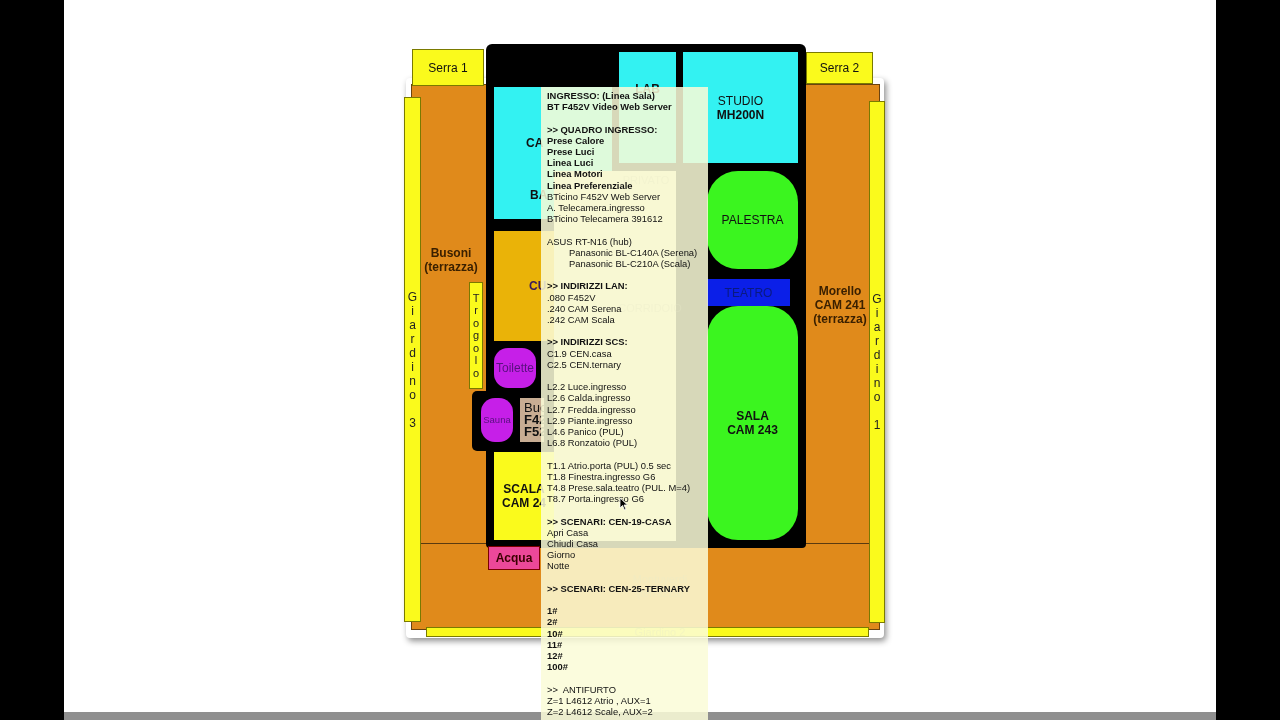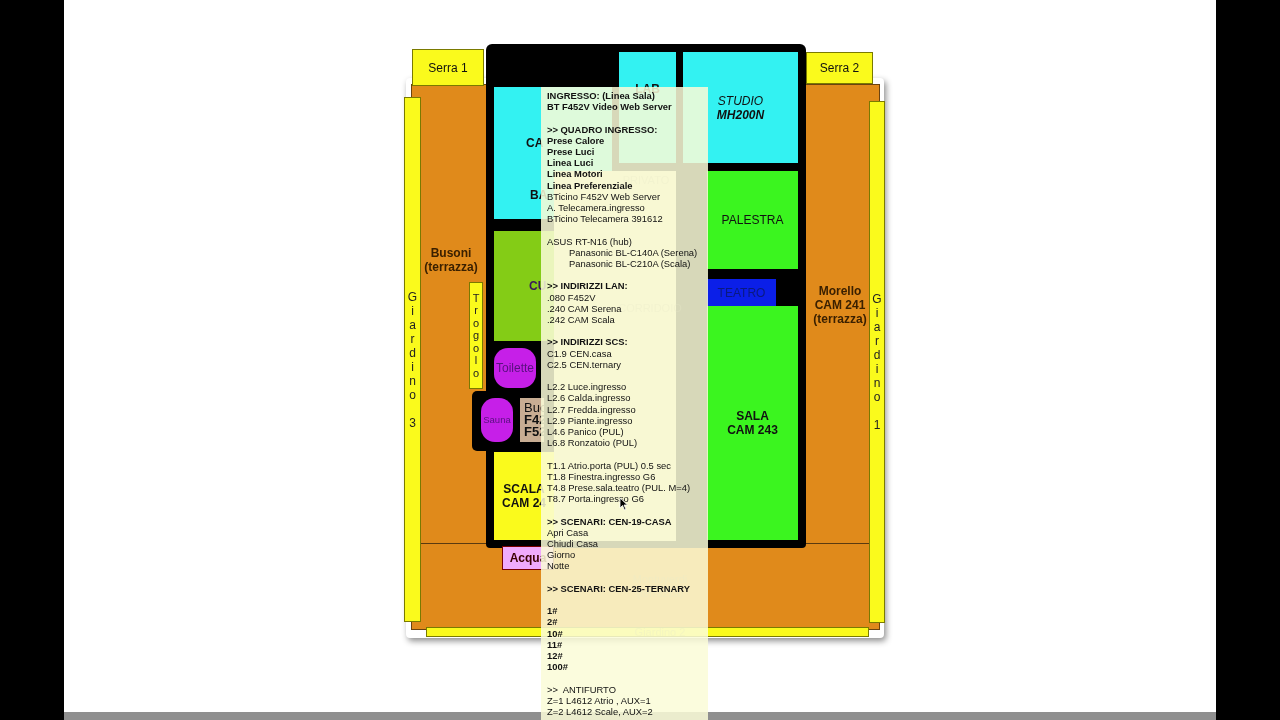--- a/index.html
+++ b/index.html
@@ -6,26 +6,26 @@
   html, body { width: 1280px; height: 720px; overflow: hidden; background: #000; }
   body { position: relative; font-family: "Liberation Sans", sans-serif; }
   .page { position: absolute; left: 64px; top: 0; width: 1152px; height: 712px; background: #fff; }
   .bottom-bar { position: absolute; left: 64px; top: 712px; width: 1152px; height: 8px; background: #8f8f8f; }
   .abs { position: absolute; }
   .plan-shadow { position: absolute; left: 406px; top: 78px; width: 478px; height: 560px; box-shadow: 2px 3px 6px rgba(0,0,0,0.45); border-radius: 4px; }
   .orange { background: #e08a1b; border: 1px solid #6b4310; }
   .yellow { background: #fafa1c; border: 1px solid #7a7a00; }
   .room { display: flex; align-items: center; justify-content: center; text-align: center; font-size: 12px; line-height: 14px; color: #111; }
   .cyan { background: #33f2f2; }
-  .green { background: #3bf51f; }
-  .purple { background: #84cc16; }
+  .green { background: #3bf51f; border-radius: 31px; }
+  .purple { background: #eab308; }
   .magenta { background: #c61fe8; border-radius: 14px; }
   .blue { background: #0b1fe8; }
   .tan { background: #c8ad93; }
-  .red { background: #f0abfc; border: 1px solid #7a0000; margin-left: 14px; }
+  .red { background: #ec4899; border: 1px solid #7a0000; }
   .wall { background: #000; }
   .bold { font-weight: bold; }
   .vert { display: flex; flex-direction: column; align-items: center; justify-content: center; font-size: 12px; line-height: 14px; color: #222; }
   .tooltip { position: absolute; left: 541px; top: 87px; width: 167px; height: 633px; background: rgba(250, 252, 215, 0.86); padding: 3px 6px; font-size: 9.4px; line-height: 11.2px; color: #111; overflow: hidden; }
   .tooltip .line { white-space: pre; min-height: 11.2px; }
   .tooltip .b { font-weight: bold; }
   .tooltip .indent { padding-left: 22px; }
   .faint { color: rgba(120,120,110,0.35); font-size: 11px; }
   .cursor { position: absolute; left: 619px; top: 497px; width: 10px; height: 14px; }
 </style>
@@ -103,42 +103,42 @@
 
   <div class="abs wall" style="left:486px;top:44px;width:320px;height:504px;border-radius:6px 6px 4px 4px;"></div>
   <div class="abs wall" style="left:472px;top:391px;width:90px;height:60px;border-radius:5px;"></div>
 
   <div class="abs cyan room bold" style="left:494px;top:52px;width:118px;height:111px;justify-content:flex-start;padding-left:32px;margin-top:35px;">
       <span>CA</span>
     </div>
   <div class="abs cyan room bold" style="left:619px;top:52px;width:57px;height:111px;align-items:flex-start;padding-top:30px;">
       <span>LAB</span>
     </div>
-  <div class="abs cyan room" style="left:683px;top:52px;width:115px;height:111px;font-size:12px;font-style:italic;">
+  <div class="abs cyan room" style="left:683px;top:52px;width:115px;height:111px;font-size:12px;">
     <div>
         <div>STUDIO</div>
         <div class="bold">MH200N</div>
       </div>
   </div>
   <div class="abs cyan room bold" style="left:494px;top:171px;width:60px;height:48px;justify-content:flex-start;padding-left:36px;">
       <span>BA</span>
     </div>
 
   <div class="abs" style="left:554px;top:171px;width:122px;height:370px;background:#e8e0b6;"></div>
   <div class="abs room faint" style="left:616px;top:171px;width:60px;height:20px;top:170px;">
       <span>PRIVATO</span>
     </div>
   <div class="abs room faint" style="left:610px;top:300px;width:80px;height:16px;">
       <span>CORRIDOIO</span>
     </div>
 
   <div class="abs green room" style="left:707px;top:171px;width:91px;height:98px;">
       <span>PALESTRA</span>
     </div>
-  <div class="abs blue room" style="left:707px;top:279px;width:69px;height:27px;color:#0a1a80;">
+  <div class="abs blue room" style="left:707px;top:279px;width:83px;height:27px;color:#0a1a80;">
       <span>TEATRO</span>
     </div>
   <div class="abs green room bold" style="left:707px;top:306px;width:91px;height:234px;">
     <div>
         <div>SALA</div>
         <div>CAM 243</div>
       </div>
   </div>
 
   <div class="abs purple room bold" style="left:494px;top:231px;width:60px;height:110px;justify-content:flex-start;padding-left:35px;color:#3a1a5a;">

